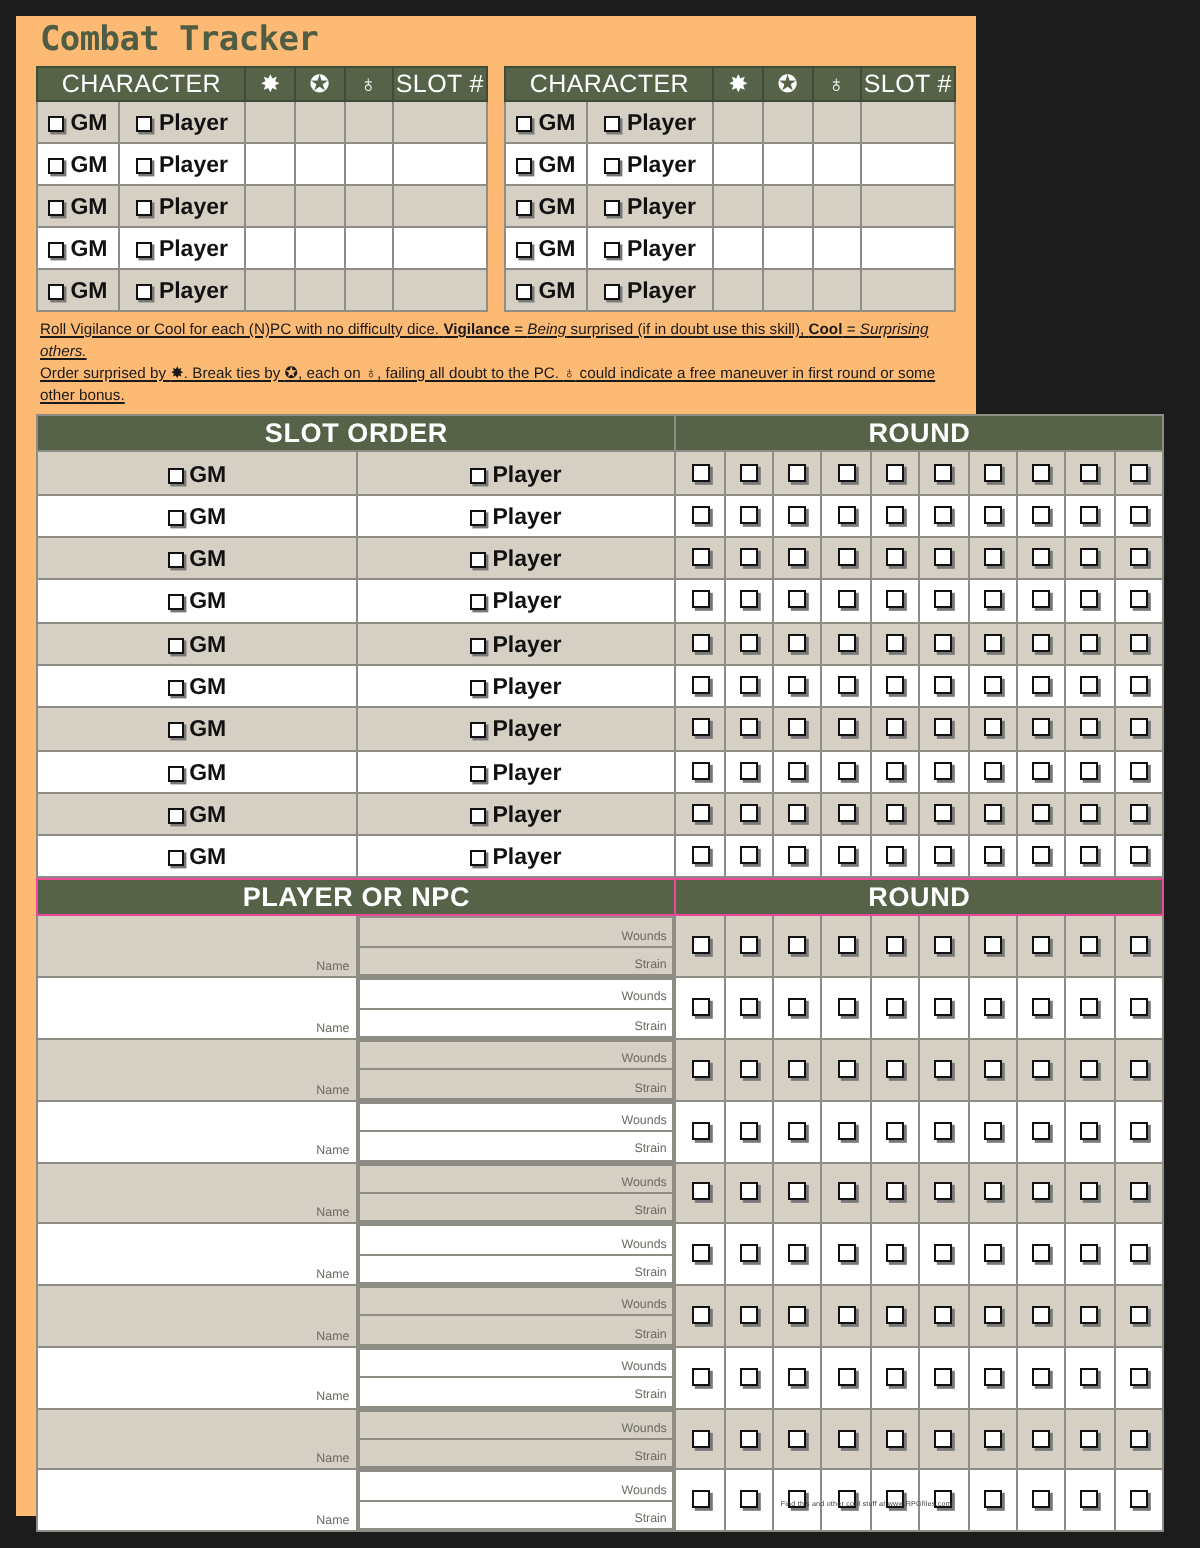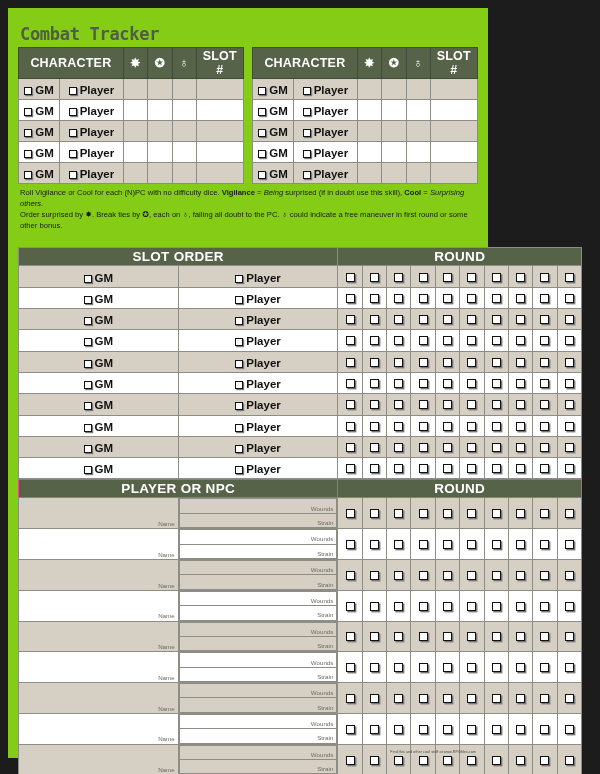--- a/index.html
+++ b/index.html
@@ -7,39 +7,39 @@
   body {
     width:600px; height:774px;
     background:#1c1c1c;
     font-family:"Liberation Sans", sans-serif;
     overflow:hidden;
   }
   .page {
     position:absolute;
     left:8px; top:8px;
     width:480px; height:750px;
-    background:#84cc16;
-    padding:16px 10px 0 10px;
+    background:#fdba74;
+    padding:2px 10px 0 10px;
   }
   
   .title {
     font-family:"DejaVu Sans Mono", monospace;
     font-size:17px;
     font-weight:bold;
     color:#4f5d45;
     letter-spacing:-0.3px;
     margin:2px 0 3px 2px;
     line-height:1.05;
   }
   
   table { border-collapse:collapse; }
   .hdr {
     background:#566348;
     color:#ffffff;
-    font-weight:bold;
+    font-weight:normal;
     text-align:center;
     font-size:12.5px;
     letter-spacing:0.2px;
     height:17px;
     border:1px solid #3f4a37;
   }
   .tan  { background:#d6cfc4; }
   .wht  { background:#ffffff; }
   .cell { border:1px solid #8d8d86; }
   .chk {
@@ -66,22 +66,23 @@
   .ctable .c-d     { width:38px; }
   .ctable .c-slot  { width:60px;margin-top:28px; }
   .ctable .h-char  { }
   .ctable .h-slot  { }
   .diceglyph { font-size:12px; color:#ffffff; line-height:1; }
   
   .instr {
     font-size:7.6px;
     color:#1a1a1a;
     line-height:1.45;
-    margin:3px 0 16px 2px;
+    margin:3px 0 4px 2px;
     letter-spacing:0.01px;
+    text-decoration:underline;
   }
   .instr b { font-weight:bold; }
   .instr i { font-style:italic; }
   .inline-d { font-size:8px; }
   
   .btable { width:564px; }
   .btable td, .btable th { border:1px solid #8d8d86; }
   .so-gm   { width:160px; text-align:center; height:21.3px; }
   .so-pl   { width:160px; text-align:center; }
   .rd      { width:24.4px; text-align:center; }

